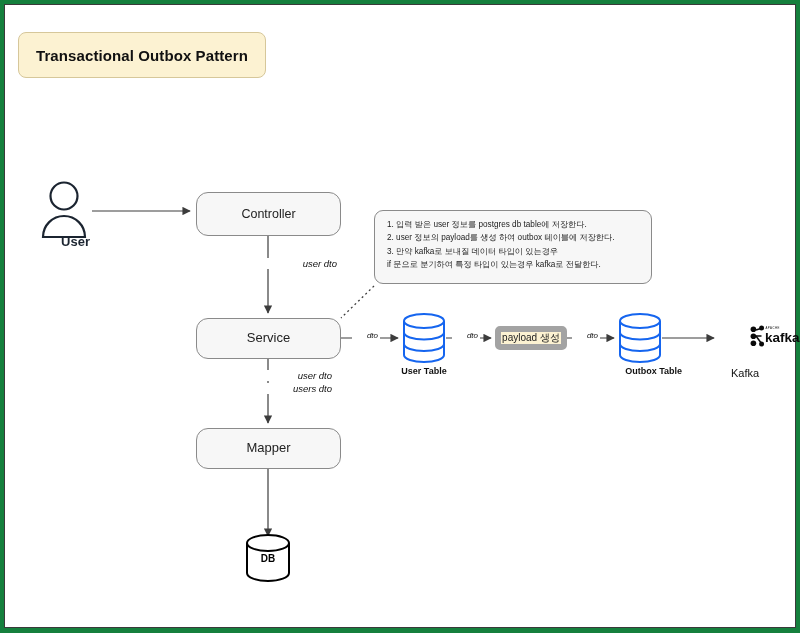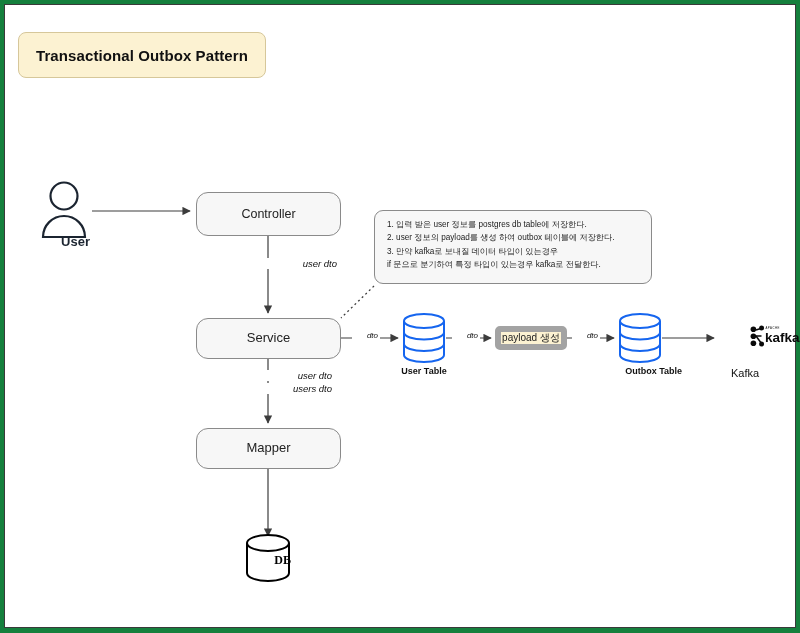--- a/index.html
+++ b/index.html
@@ -144,25 +144,24 @@
     text-align: center;
     white-space: nowrap;
   }
   #user-table-caption   { left: 392px; top: 366px; width: 64px; }
   #outbox-table-caption { left: 598px; top: 366px; width: 84px; text-align: right; }
   #db-inner-label {
     position: absolute;
     left: 245px;
     top: 553px;
     width: 46px;
-    text-align: right;
-    font-size: 12px;
+    text-align: center;
+    font-size: 10px;
     font-weight: bold;
     color: #000000;
-    font-family: Liberation Serif, serif;
   }
 
   
   #kafka-mark {
     position: absolute;
     left: 749px;
     top: 325px;
     width: 56px;
     height: 22px;
   }

